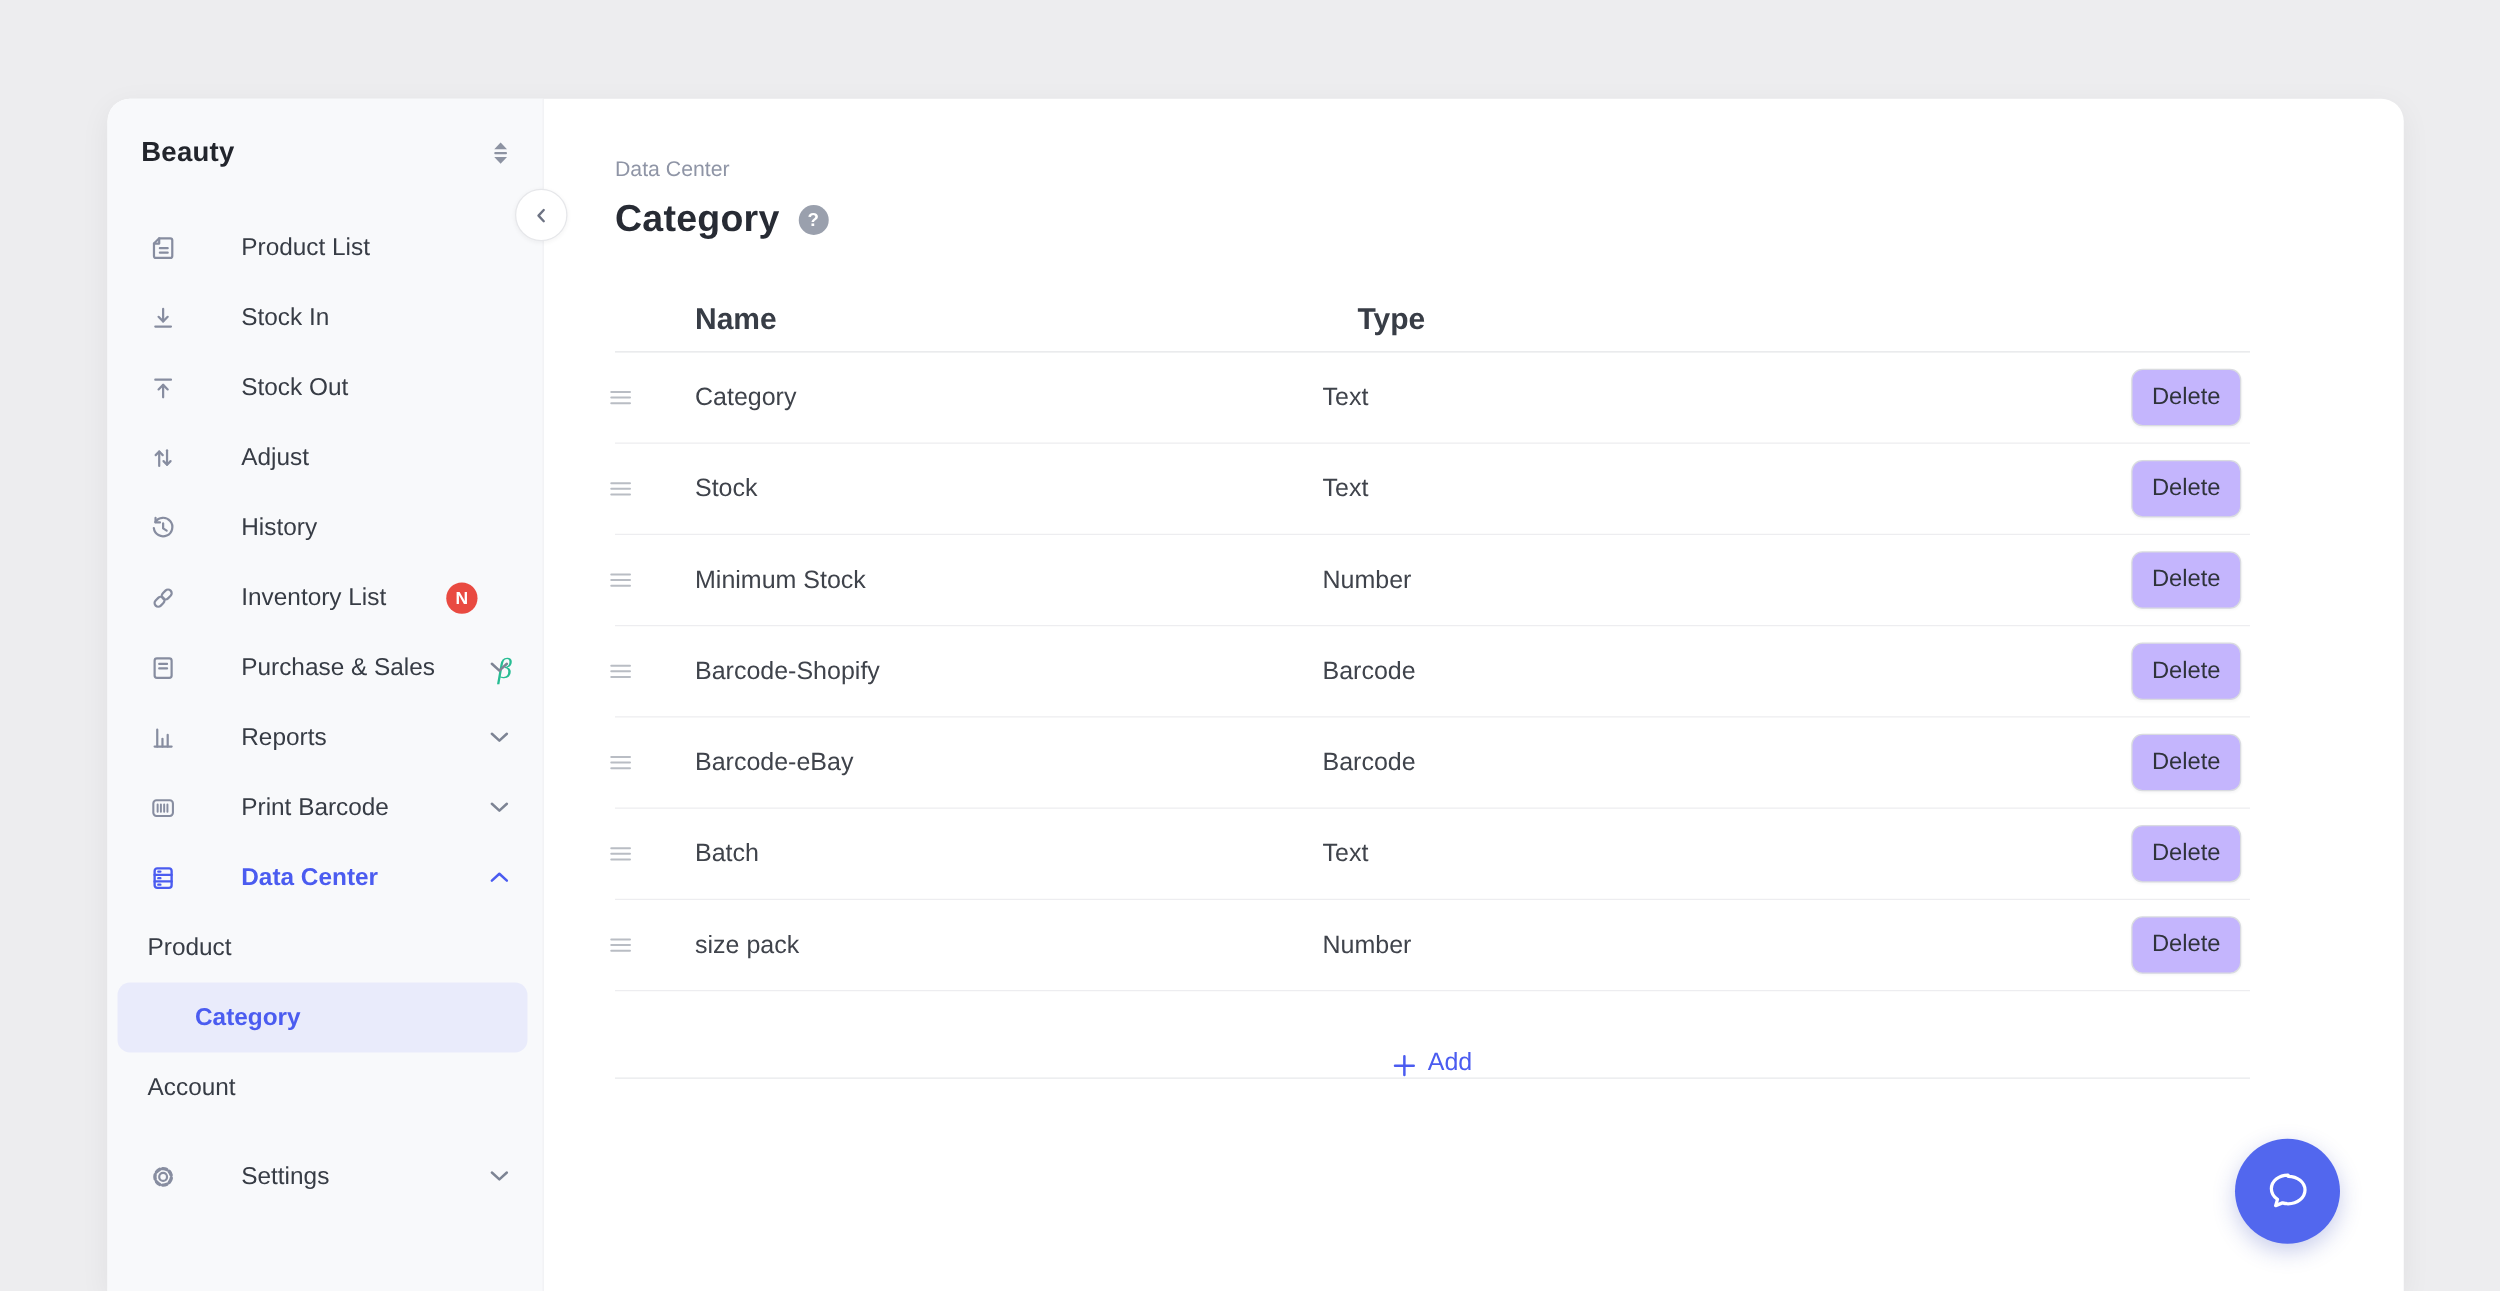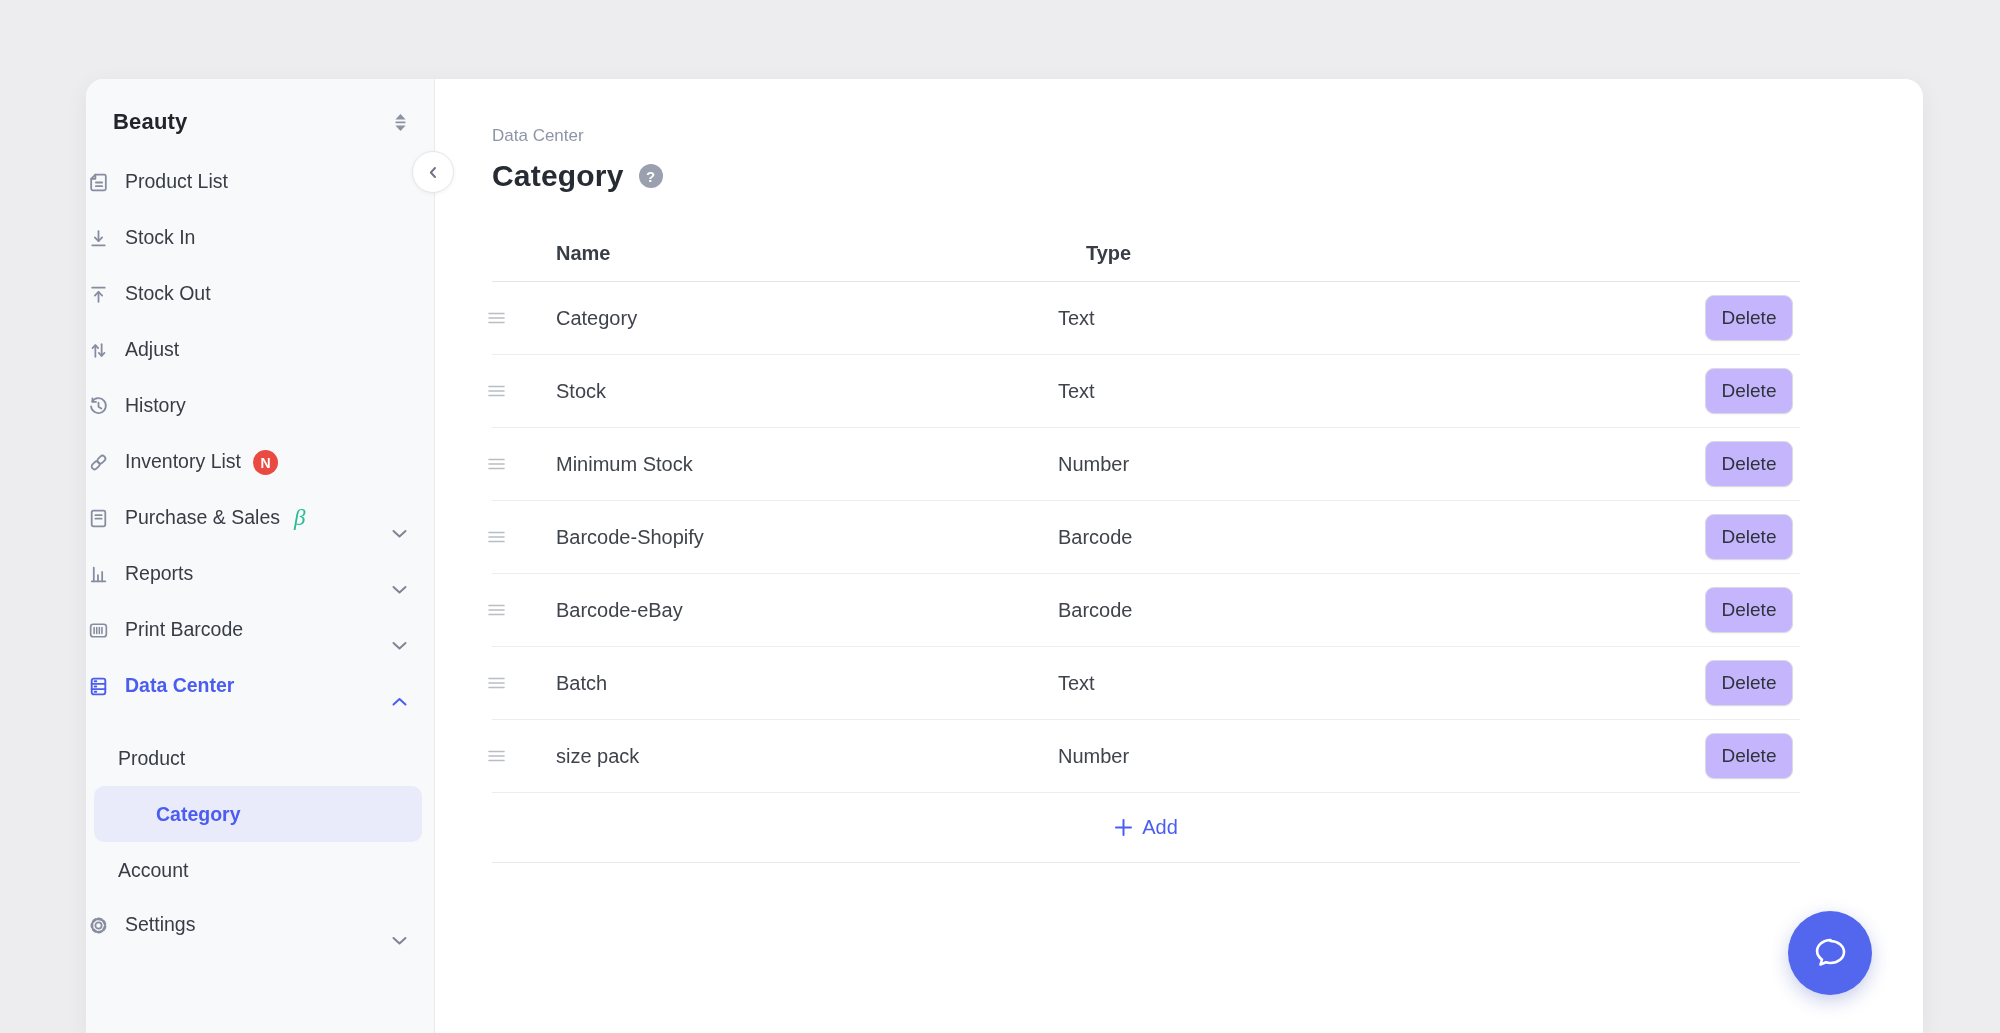--- a/index.html
+++ b/index.html
@@ -33,22 +33,22 @@
   }
   .ws-header {
     display:flex; align-items:center; justify-content:space-between;
     padding:0 26px 0 27px;
     cursor:pointer;
   }
   .ws-name { font-size:22px; font-weight:700; color:#22252c; letter-spacing:.2px; }
 
   .menu { margin-top:35px; }
   .mi {
-    height:56px; display:flex; 
-    position:relative; cursor:pointer;
+    height:56px; display:flex; align-items:center;
+    padding-left:32px; position:relative; cursor:pointer;gap:36px;
   }
   .mi-icon { width:24px; height:24px; margin-right:15px; display:flex; align-items:center; justify-content:center; }
   .mi-label { font-size:19.5px; color:#373c45; }
   .mi.active .mi-label { color:#4b5cf0; font-weight:700; }
   .mi-chevron { position:absolute; right:27px; top:50%; transform:translateY(-50%); display:flex; }
 
   .badge-n {
     margin-left:12px; width:25px; height:25px; border-radius:50%;
     background:#e94a41; color:#fff; font-size:14px; font-weight:700;
     display:inline-flex; align-items:center; justify-content:center;
@@ -87,42 +87,42 @@
     background:#9aa0ad; color:#fff; font-size:15px; font-weight:700;
     display:inline-flex; align-items:center; justify-content:center;
     cursor:pointer;
   }
 
   .table { width:1308px; margin-top:36px; }
   .thead {
     height:50px; position:relative;
     border-bottom:1px solid #e4e5e8;
   }
-  .th { position:absolute; top:10px; font-size:20px; font-weight:700; color:#383d46; }
+  .th { position:absolute; top:10px; font-size:24px; font-weight:700; color:#383d46; }
   .th-name { left:64px; }
   .th-type { left:566px;margin-left:28px; }
 
   .trow {
     height:73px; position:relative;
     border-bottom:1px solid #ededf0;
     display:flex; align-items:center;
   }
   .drag { position:absolute; left:-4px; top:50%; transform:translateY(-50%); cursor:grab; display:flex; }
   .cell-name { position:absolute; left:64px; font-size:20px; color:#3f434b; }
   .cell-type { position:absolute; left:566px; font-size:20px; color:#3f434b; }
   .delete-btn {
     position:absolute; right:7px; top:50%; transform:translateY(-50%);
     width:88px; height:46px; background:#c4b5fd;
     border:1px solid #d9dbe0; border-radius:9px;
     font-size:19px; color:#2f333b; font-family:inherit;
     cursor:pointer; box-shadow:0 1px 2px rgba(30,32,40,.04);
   }
   .add-row {
     height:70px; border-bottom:1px solid #e8e9ec;
-    display:flex; align-items:center; justify-content:center;
+    display:flex; align-items:flex-end; justify-content:center;
     cursor:pointer;
   }
   .add-label { font-size:20px; color:#4b5cf0; margin-left:9px; font-weight:500; }
 
   
   .chat-fab {
     position:absolute; left:1788px; top:911px; width:84px; height:84px;
     border-radius:50%; background:#5267ee; border:none; cursor:pointer;
     display:flex; align-items:center; justify-content:center;
     box-shadow:0 6px 18px rgba(40,60,180,.25);

